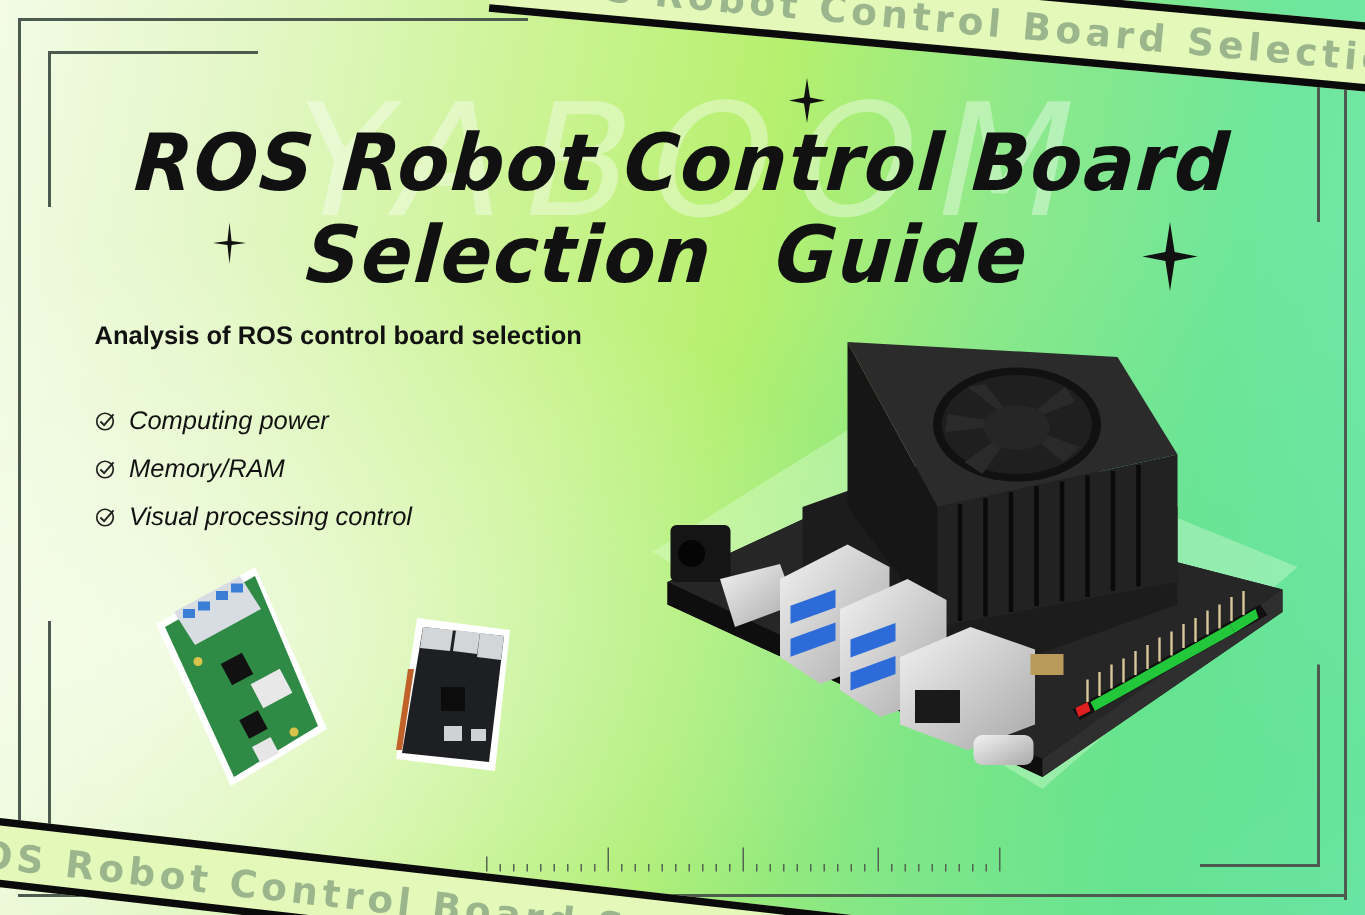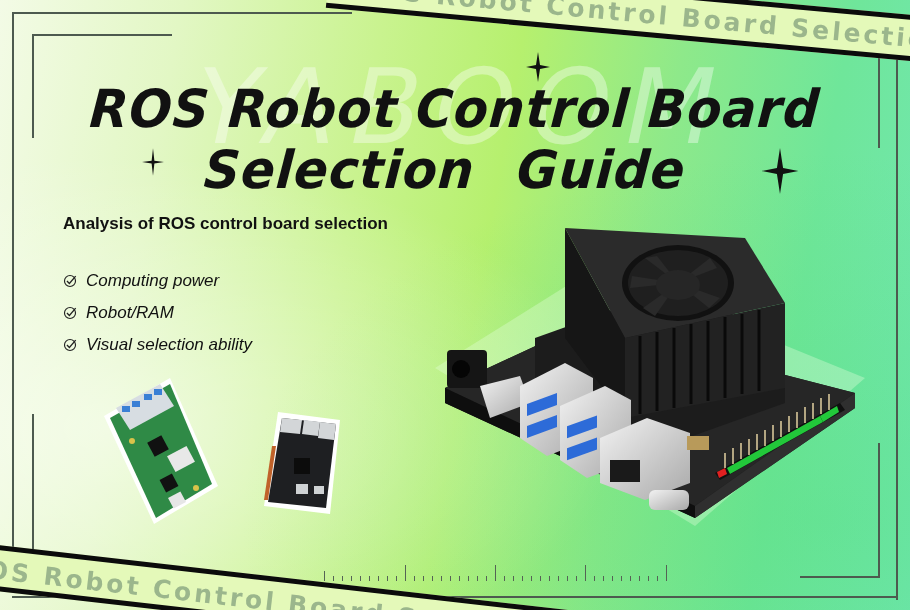--- a/index.html
+++ b/index.html
@@ -109,28 +109,28 @@
           <circle cx="8" cy="8" r="6.3" fill="none" stroke="#222" stroke-width="1.3"></circle>
           <path d="M4.5 8 L7.3 10.8 L14.5 2.5" fill="none" stroke="#222" stroke-width="1.5"></path>
         </svg>
         <span>Computing power</span>
       </li>
       <li>
         <svg class="chk" viewBox="0 0 16 16">
           <circle cx="8" cy="8" r="6.3" fill="none" stroke="#222" stroke-width="1.3"></circle>
           <path d="M4.5 8 L7.3 10.8 L14.5 2.5" fill="none" stroke="#222" stroke-width="1.5"></path>
         </svg>
-        <span>Robot/RAM</span>
+        <span>Memory/RAM</span>
       </li>
       <li>
         <svg class="chk" viewBox="0 0 16 16">
           <circle cx="8" cy="8" r="6.3" fill="none" stroke="#222" stroke-width="1.3"></circle>
           <path d="M4.5 8 L7.3 10.8 L14.5 2.5" fill="none" stroke="#222" stroke-width="1.5"></path>
         </svg>
-        <span>Visual selection ability</span>
+        <span>Visual processing control</span>
       </li>
     </ul>
   </div>
 
   <svg class="board" style="left:425px;top:228px" width="440" height="300" viewBox="0 0 440 300">
     <defs>
       <linearGradient id="bk" x1="0" y1="0" x2="0" y2="1">
           <stop offset="0" stop-color="#3a3a3a"></stop>
           <stop offset="1" stop-color="#121212"></stop>
         </linearGradient>

